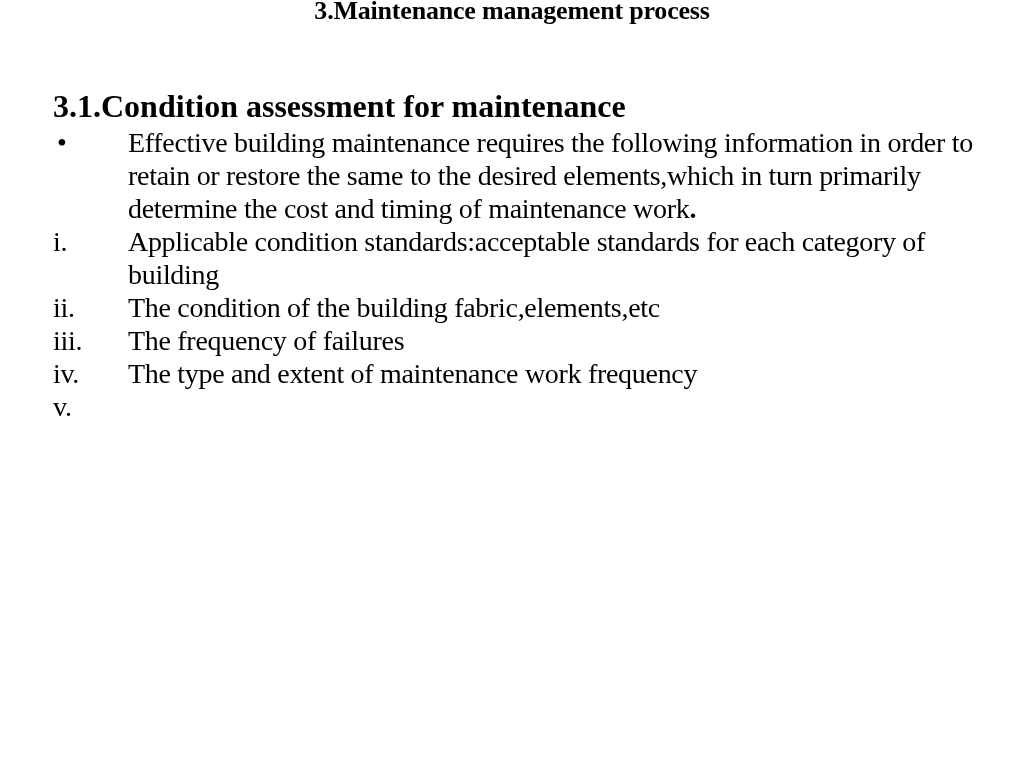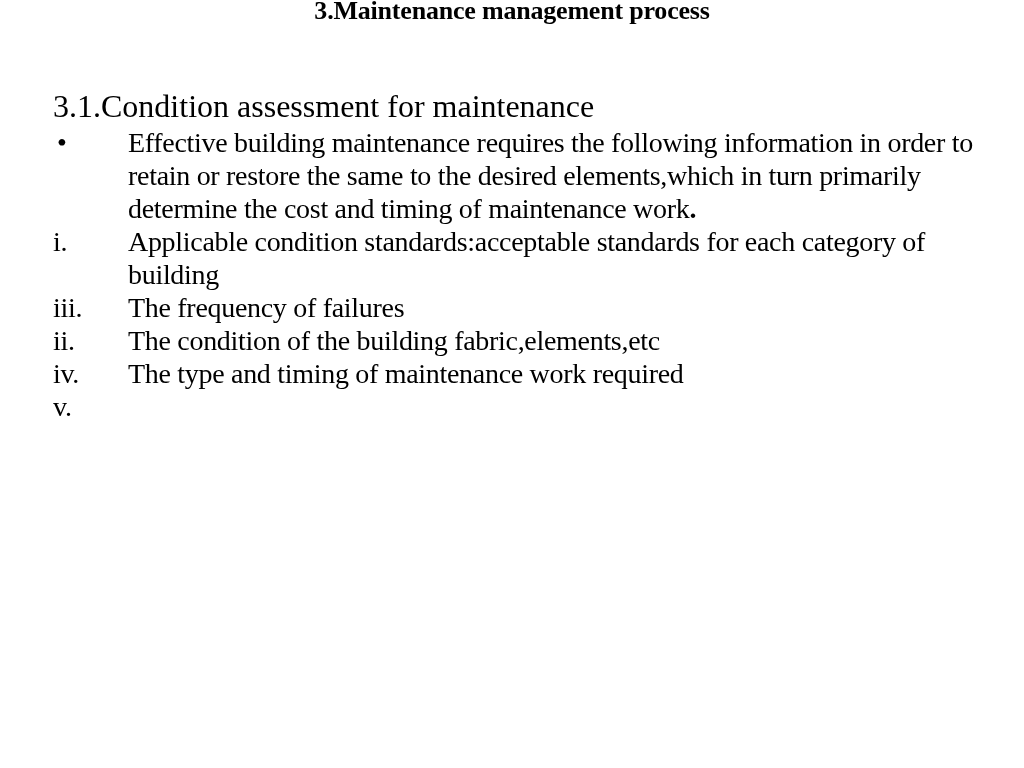--- a/index.html
+++ b/index.html
@@ -23,21 +23,21 @@
       text-align: center;
       font-weight: bold;
       font-size: 26px;
       line-height: 34px;
       letter-spacing: -0.2px;
     }
     .section-heading {
       position: absolute;
       left: 53px;
       top: 87px;
-      font-weight: normal;
+      font-weight: bold;
       font-size: 32px;
       line-height: 38px;
       white-space: nowrap;
     }
     .content-list {
       position: absolute;
       left: 53px;
       top: 126px;
       width: 920px;
       margin: 0;
@@ -75,28 +75,28 @@
   <ul class="content-list">
     <li class="list-item">
       <span class="list-marker bullet">•</span>
       <span>Effective building maintenance requires the following information in order to retain or restore the same to the desired elements,which in turn primarily determine the cost and timing of maintenance work</span><span class="bold-punct">.</span>
     </li>
     <li class="list-item">
       <span class="list-marker">i.</span>
       <span>Applicable condition standards:acceptable standards for each category of building</span>
     </li>
     <li class="list-item">
+      <span class="list-marker">ii.</span>
+      <span>The condition of the building fabric,elements,etc</span>
+    </li>
+    <li class="list-item">
       <span class="list-marker">iii.</span>
       <span>The frequency of failures</span>
     </li>
     <li class="list-item">
-      <span class="list-marker">ii.</span>
-      <span>The condition of the building fabric,elements,etc</span>
-    </li>
-    <li class="list-item">
       <span class="list-marker">iv.</span>
-      <span>The type and timing of maintenance work required</span>
+      <span>The type and extent of maintenance work frequency</span>
     </li>
     <li class="list-item">
       <span class="list-marker">v.</span>
     </li>
   </ul>
 </div>
 
 </body></html>

